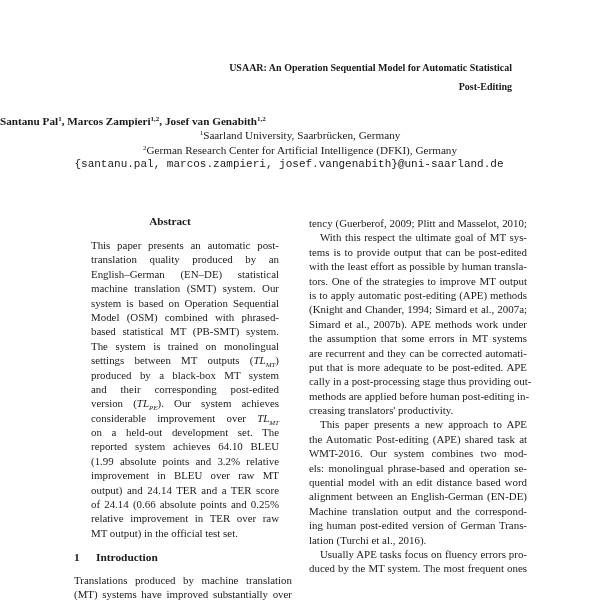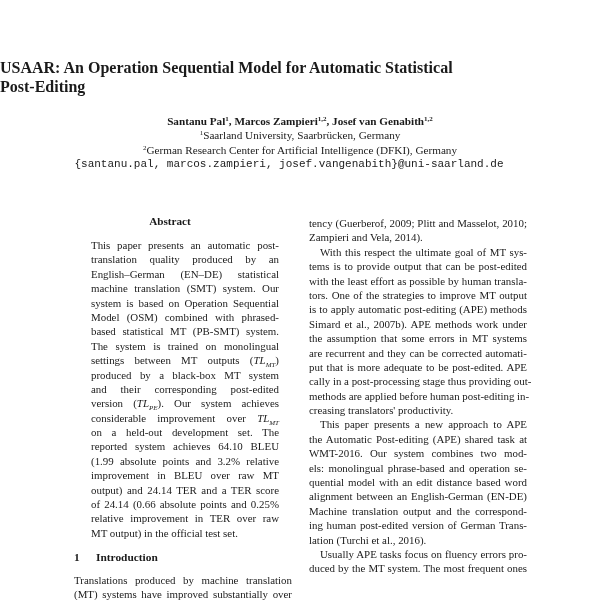--- a/index.html
+++ b/index.html
@@ -1,19 +1,19 @@
 <!DOCTYPE html>
 <html><head>
 <meta charset="utf-8">
 <style>
   html, body { margin:0; padding:0; background:#ffffff; }
   body { width:600px; height:600px; overflow:hidden; position:relative; font-family:"Liberation Serif", "DejaVu Serif", serif; color:#1a1a1a; }
   .page { position:absolute; left:0; top:0; width:600px; height:600px; }
-  .title { position:absolute; left:0; width:512px; top:58px; text-align:left; font-weight:bold; font-size:16px; line-height:19px; }
-  .authors { position:absolute; left:0; width:600px; top:114px; text-align:center; font-weight:bold; font-size:11.2px; line-height:14px; }
+  .title { position:absolute; left:0; width:512px; top:58px; text-align:right; font-weight:bold; font-size:10px; line-height:19px; }
+  .authors { position:absolute; left:0; width:600px; top:114px; text-align:left; font-weight:bold; font-size:11.2px; line-height:14px; }
   .affil { position:absolute; left:0; width:600px; text-align:center; font-size:11.2px; line-height:14px; }
   .affil1 { top:128px; }
   .affil2 { top:143px; }
   .email { position:absolute; left:0; width:578px; top:157px; text-align:center; font-family:"Liberation Mono", "DejaVu Sans Mono", monospace; font-size:11px; line-height:14px; }
   sup { font-size:7px; line-height:0; vertical-align:4px; }
   .abs-h { position:absolute; left:76px; width:188px; top:215px; text-align:center; font-weight:bold; font-size:11.2px; }
   .col { position:absolute; font-size:10.9px; line-height:14.4px; }
   .abs { left:91px; width:188px; top:238px; text-align:justify; }
   .line { display:block; white-space:nowrap; text-align:justify; text-align-last:justify; height:14.4px; }
   .line.last { text-align-last:left; }
@@ -77,28 +77,28 @@
     <span class="num">1</span><span>Introduction</span>
   </div>
   <div class="col leftbody" id="intro-body">
       <span class="line">Translations produced by machine translation</span>
       <span class="line">(MT) systems have improved substantially over</span>
     </div>
 
   <div class="col right" id="right-body">
       <div>
         <span class="line">tency (Guerberof, 2009; Plitt and Masselot, 2010;</span>
-        <span class="line last">Zampieri and Vela, 2014).</span>
       </div>
       <div>
         <span class="line" style="text-indent: 11px;">With this respect the ultimate goal of MT sys-</span>
         <span class="line">tems is to provide output that can be post-edited</span>
         <span class="line">with the least effort as possible by human transla-</span>
         <span class="line">tors. One of the strategies to improve MT output</span>
         <span class="line">is to apply automatic post-editing (APE) methods</span>
+        <span class="line">(Knight and Chander, 1994; Simard et al., 2007a;</span>
         <span class="line">Simard et al., 2007b). APE methods work under</span>
         <span class="line">the assumption that some errors in MT systems</span>
         <span class="line">are recurrent and they can be corrected automati-</span>
         <span class="line">put that is more adequate to be post-edited. APE</span>
         <span class="line">cally in a post-processing stage thus providing out-</span>
         <span class="line">methods are applied before human post-editing in-</span>
         <span class="line last">creasing translators' productivity.</span>
       </div>
       <div>
         <span class="line" style="text-indent: 11px;">This paper presents a new approach to APE</span>

